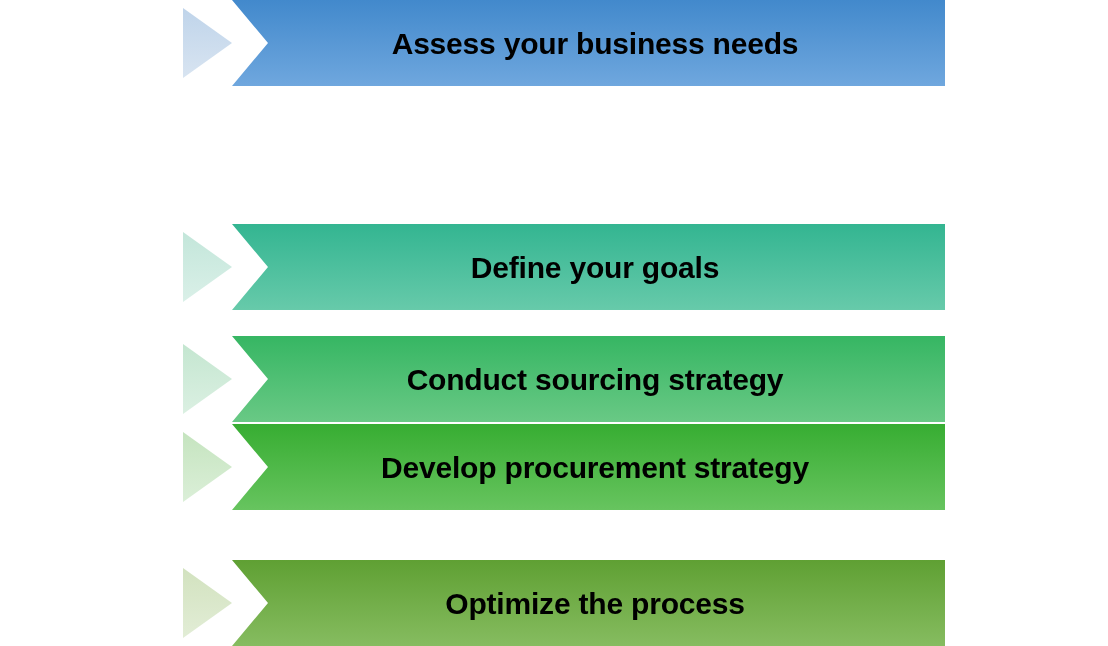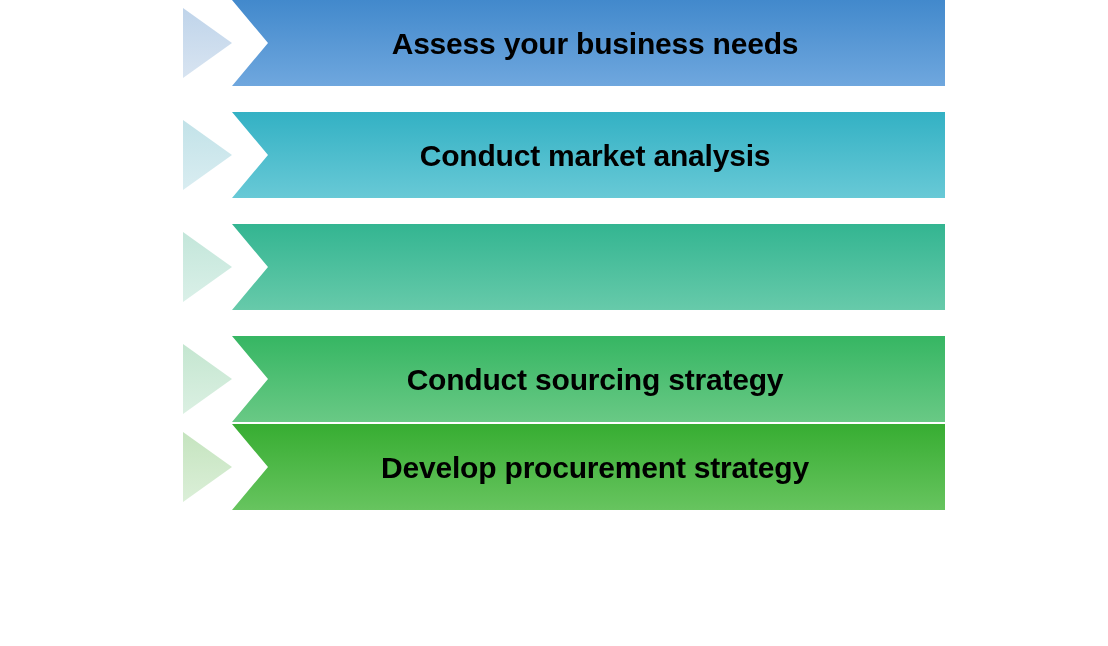--- a/index.html
+++ b/index.html
@@ -73,53 +73,37 @@
           <stop offset="0" stop-color="#BFD4EA"></stop>
           <stop offset="1" stop-color="#D8E4F1"></stop>
         </linearGradient>
       </defs>
       <polygon points="183,8 232,43 183,78" fill="url(#grad-tail-1)"></polygon>
       <polygon points="232,0 945,0 945,86 232,86 268,43" fill="url(#grad-body-1)"></polygon>
     </svg>
     <div class="chevron-label">Assess your business needs</div>
   </div>
 
-  <div class="chevron-row" style="top:112px">
-    <svg class="chevron-svg" viewBox="0 0 1108 86" preserveAspectRatio="none">
-      <defs>
-        <linearGradient id="grad-body-2" x1="0" y1="0" x2="0" y2="1">
-          <stop offset="0" stop-color="#33B1C4"></stop>
-          <stop offset="1" stop-color="#68C9D6"></stop>
-        </linearGradient>
-        <linearGradient id="grad-tail-2" x1="0" y1="0" x2="0" y2="1">
-          <stop offset="0" stop-color="#C2E2E8"></stop>
-          <stop offset="1" stop-color="#D9EDF1"></stop>
-        </linearGradient>
-      </defs>
-      <polygon points="183,8 232,43 183,78" fill="url(#grad-tail-2)"></polygon>
-      <polygon points="232,0 945,0 945,86 232,86 268,43" fill="url(#grad-body-2)"></polygon>
-    </svg>
-    <div class="chevron-label">Conduct market analysis</div>
-  </div>
 
   <div class="chevron-row" style="top:224px">
     <svg class="chevron-svg" viewBox="0 0 1108 86" preserveAspectRatio="none">
       <defs>
         <linearGradient id="grad-body-3" x1="0" y1="0" x2="0" y2="1">
           <stop offset="0" stop-color="#33B591"></stop>
           <stop offset="1" stop-color="#67CAAA"></stop>
         </linearGradient>
         <linearGradient id="grad-tail-3" x1="0" y1="0" x2="0" y2="1">
           <stop offset="0" stop-color="#C3E6DA"></stop>
           <stop offset="1" stop-color="#DAF0E8"></stop>
         </linearGradient>
       </defs>
       <polygon points="183,8 232,43 183,78" fill="url(#grad-tail-3)"></polygon>
       <polygon points="232,0 945,0 945,86 232,86 268,43" fill="url(#grad-body-3)"></polygon>
     </svg>
+    <div class="chevron-label">Define your goals</div>
   </div>
 
   <div class="chevron-row" style="top:336px">
     <svg class="chevron-svg" viewBox="0 0 1108 86" preserveAspectRatio="none">
       <defs>
         <linearGradient id="grad-body-4" x1="0" y1="0" x2="0" y2="1">
           <stop offset="0" stop-color="#36B663"></stop>
           <stop offset="1" stop-color="#69C985"></stop>
         </linearGradient>
         <linearGradient id="grad-tail-4" x1="0" y1="0" x2="0" y2="1">
@@ -144,14 +128,31 @@
           <stop offset="0" stop-color="#C5E4BF"></stop>
           <stop offset="1" stop-color="#DBEFD8"></stop>
         </linearGradient>
       </defs>
       <polygon points="183,8 232,43 183,78" fill="url(#grad-tail-5)"></polygon>
       <polygon points="232,0 945,0 945,86 232,86 268,43" fill="url(#grad-body-5)"></polygon>
     </svg>
     <div class="chevron-label">Develop procurement strategy</div>
   </div>
 
+  <div class="chevron-row" style="top:560px">
+    <svg class="chevron-svg" viewBox="0 0 1108 86" preserveAspectRatio="none">
+      <defs>
+        <linearGradient id="grad-body-6" x1="0" y1="0" x2="0" y2="1">
+          <stop offset="0" stop-color="#5FA033"></stop>
+          <stop offset="1" stop-color="#86BC60"></stop>
+        </linearGradient>
+        <linearGradient id="grad-tail-6" x1="0" y1="0" x2="0" y2="1">
+          <stop offset="0" stop-color="#D2E2BF"></stop>
+          <stop offset="1" stop-color="#E2EDD6"></stop>
+        </linearGradient>
+      </defs>
+      <polygon points="183,8 232,43 183,78" fill="url(#grad-tail-6)"></polygon>
+      <polygon points="232,0 945,0 945,86 232,86 268,43" fill="url(#grad-body-6)"></polygon>
+    </svg>
+    <div class="chevron-label">Optimize the process</div>
+  </div>
 
 </div>
 
 </body></html>

